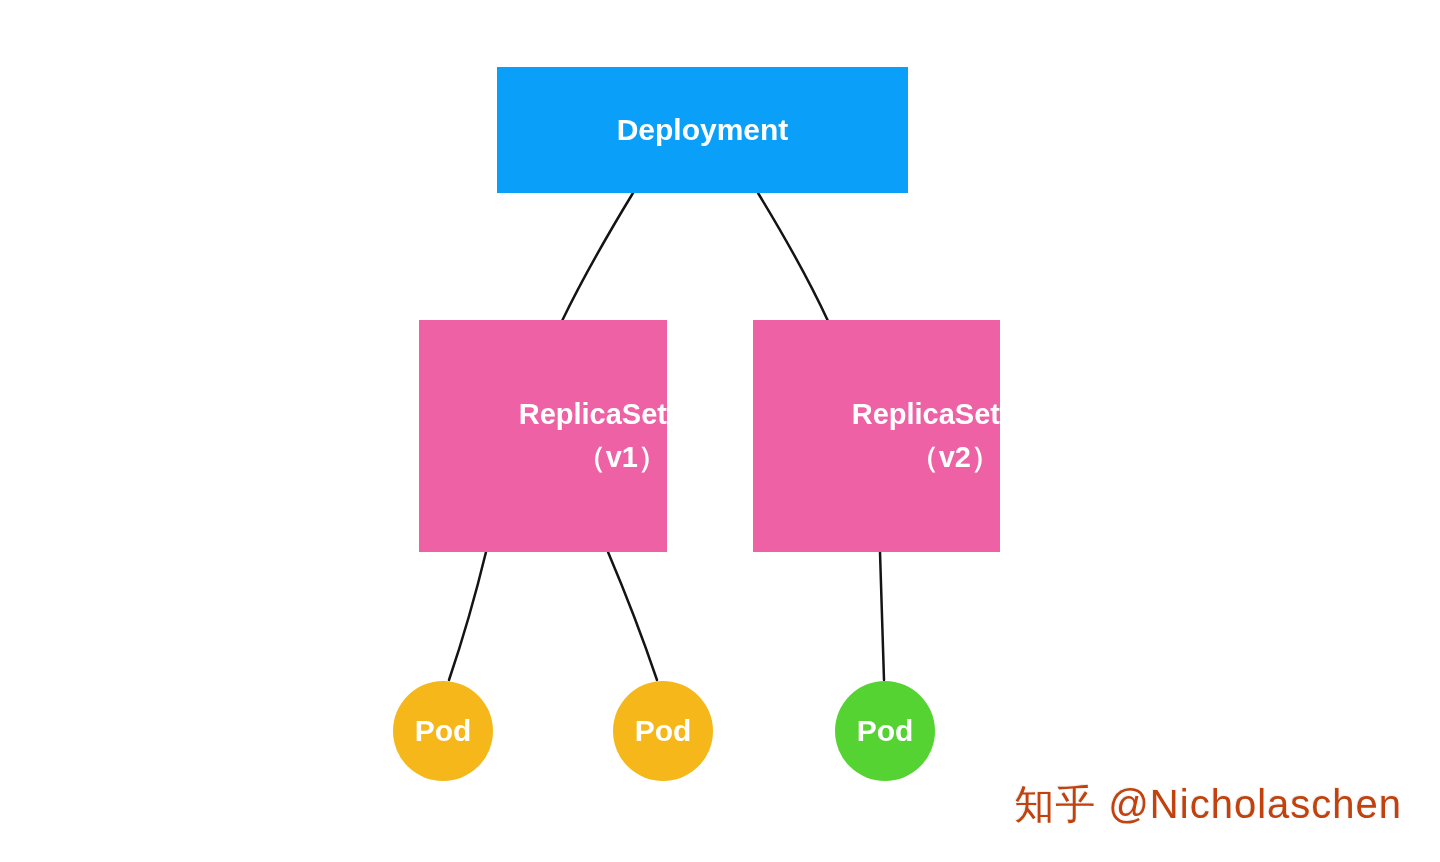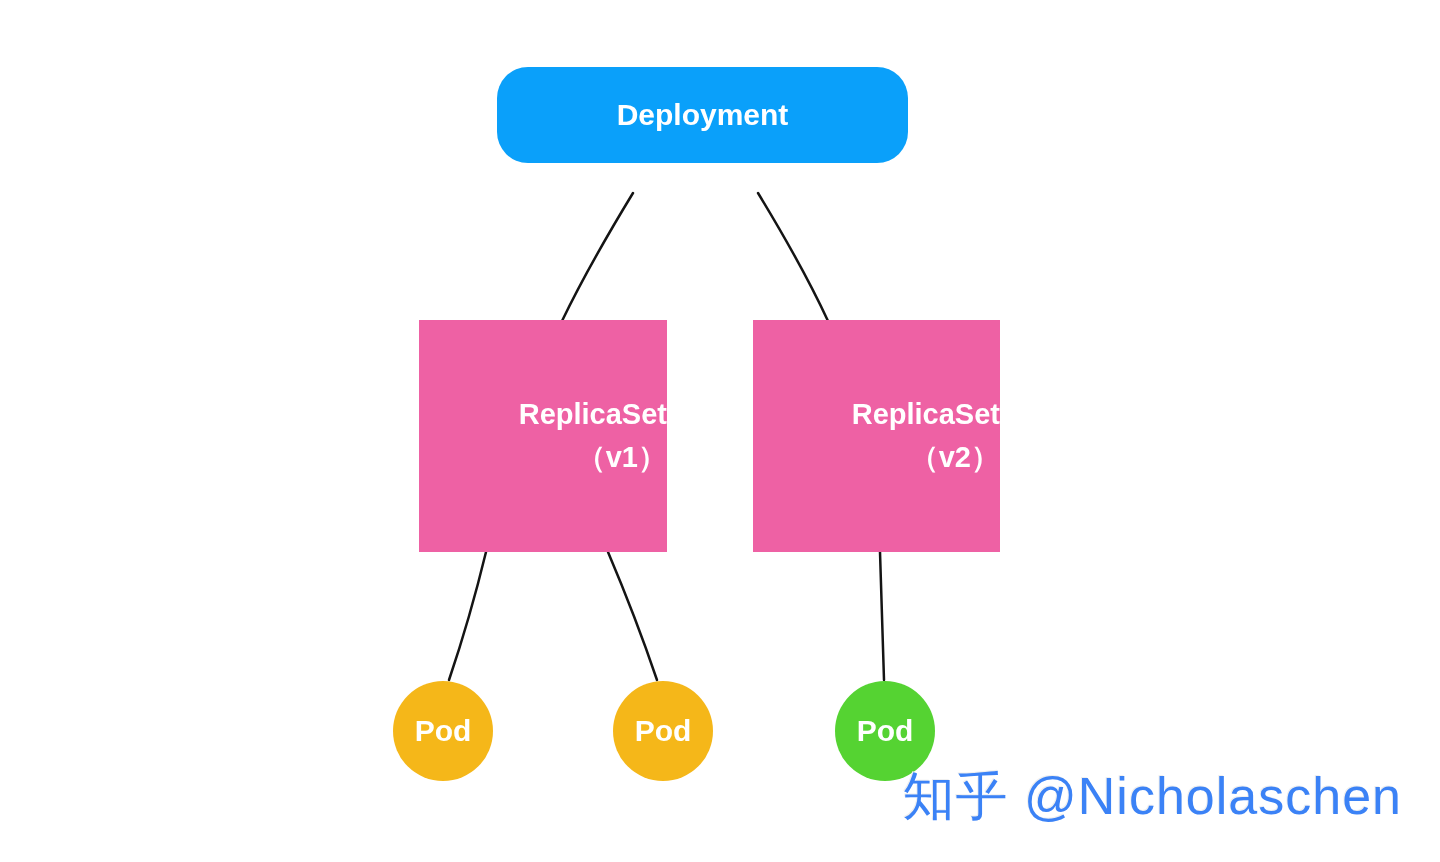--- a/index.html
+++ b/index.html
@@ -36,24 +36,23 @@
     justify-content: center;
     color: #ffffff;
     font-weight: bold;
     text-align: center;
     box-sizing: border-box;
   }
   .node-rect-deployment {
     left: 497px;
     top: 67px;
     width: 411px;
-    height: 96px;
+    height: 126px;
     background: #0aa0fa;
     font-size: 30px;
-    border-radius: 31px;
   }
   .node-rect-rs {
     top: 320px;
     width: 248px;
     height: 232px;
     background: #ee61a4;
     font-size: 29px;
     line-height: 43px;
     align-items: flex-end;
   }
@@ -66,23 +65,23 @@
     border-radius: 50%;
     font-size: 30px;
   }
   .node-pod-1 { left: 393px; background: #f5b719; }
   .node-pod-2 { left: 613px; background: #f5b719; }
   .node-pod-3 { left: 835px; background: #55d332; }
   .watermark {
     position: absolute;
     right: 38px;
     bottom: 30px;
-    font-size: 52px;
+    font-size: 40px;
     font-weight: normal;
-    color: #3b82f6;
+    color: #c2410c;
     text-shadow: 1px 1px 0 #ffffff, -1px -1px 0 #efefef;
     letter-spacing: 1px;
     white-space: nowrap;
   }
 </style>
 </head>
 <body>
 
 <div class="canvas">
 

